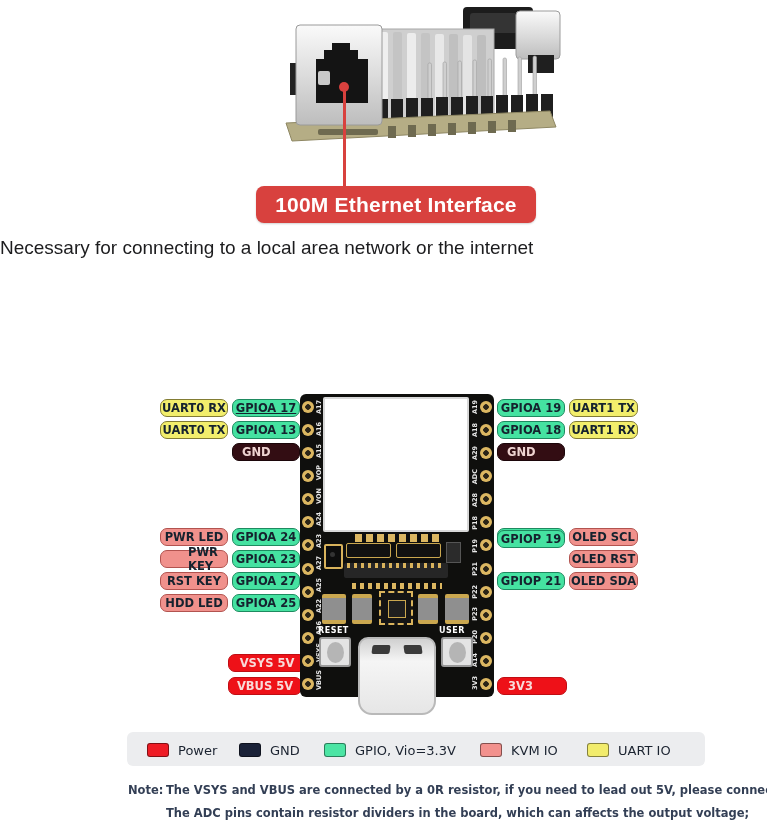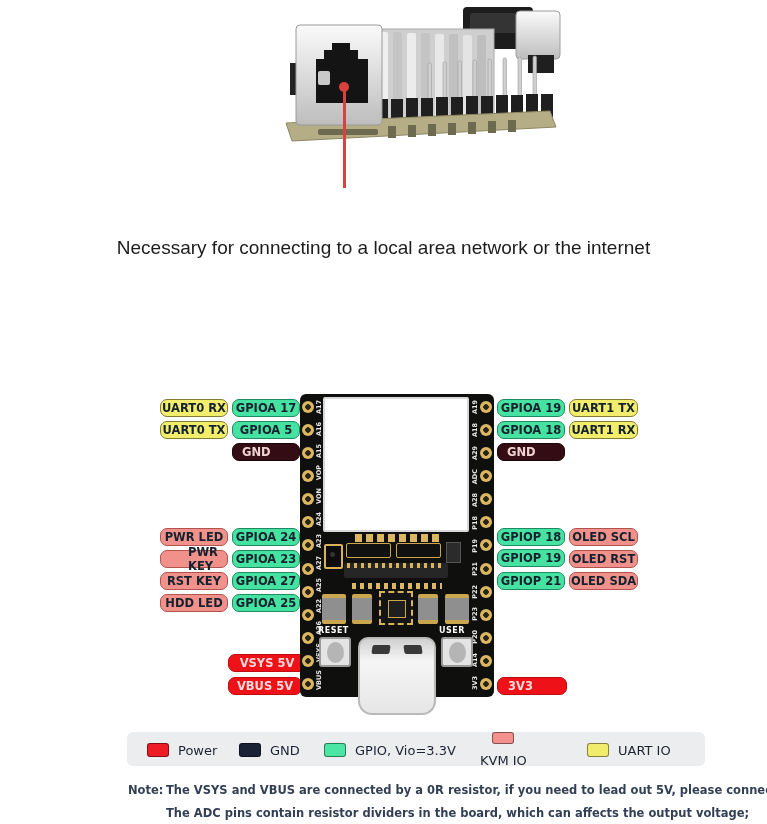--- a/index.html
+++ b/index.html
@@ -6,21 +6,21 @@
   .page{position:relative;width:767px;height:824px;background:#fff;overflow:hidden;
         font-family:"DejaVu Sans","Liberation Sans",sans-serif;}
   .abs{position:absolute;}
 
   
   .pointer-line{position:absolute;left:343px;top:86px;width:3px;height:102px;background:#d8413e;}
   .banner{position:absolute;left:256px;top:186px;width:280px;height:37px;background:#d8413e;
           border-radius:8px;display:flex;align-items:center;justify-content:center;
           color:#fff;font-size:21px;font-weight:600;letter-spacing:.2px;
           font-family:"Liberation Sans",sans-serif;box-shadow:0 1px 2px rgba(0,0,0,.18);}
-  .desc{position:absolute;left:0;top:237px;width:767px;text-align:center;color:#1c1c1e;
+  .desc{position:absolute;left:0;top:237px;width:767px;color:#1c1c1e;
         font-size:19px;line-height:22px;font-family:"Liberation Sans",sans-serif;}
 
   
   .pill{position:absolute;height:18px;width:68px;border-radius:7px;box-sizing:border-box;
         display:flex;align-items:center;justify-content:center;
         font-size:11.5px;font-weight:700;color:#15222e;border:1.5px solid;}
   .pill.uart{background:#f2ee6c;border-color:#827c34;}
   .pill.gpio{background:#45e2a1;border-color:#1e8a60;}
   .pill.kvm{background:#f0918c;border-color:#b2534f;}
   .pill.gnd{background:#330d13;border-color:#1c060a;color:#efd3d1;justify-content:flex-start;padding-left:9px;}
@@ -148,49 +148,50 @@
     </g>
 
     <rect x="12" y="58" width="9" height="32" fill="#222"></rect>
     <rect x="18" y="20" width="86" height="100" rx="4" fill="url(#metal)" stroke="#9a9a9a"></rect>
     <path d="M38,98 V54 h8 v-9 h8 v-7 h18 v7 h8 v9 h10 V98 Z" fill="#141414"></path>
     <rect x="40" y="66" width="12" height="14" fill="#c9c9c9" rx="2"></rect>
     <circle cx="66" cy="82" r="5" fill="#d8413e"></circle>
   </svg>
 
   <div class="pointer-line"></div>
+  <div class="banner">100M Ethernet Interface</div>
 
   <div class="desc">
     <div>Necessary for connecting to a local area network or the internet</div>
   </div>
 
   <div class="pill uart" style="left:160px;top:399px;">UART0 RX</div>
-  <div class="pill gpio" style="left:232px;top:399px;">GPIOA 17</div>
+  <div class="pill gpio" style="left:232px;top:399px;text-decoration:underline;">GPIOA 17</div>
   <div class="pill uart" style="left:160px;top:421px;">UART0 TX</div>
-  <div class="pill gpio" style="left:232px;top:421px;">GPIOA 5</div>
+  <div class="pill gpio" style="left:232px;top:421px;">GPIOA 13</div>
   <div class="pill gnd" style="left:232px;top:443px;">GND</div>
 
   <div class="pill gpio" style="left:497px;top:399px;">GPIOA 19</div>
   <div class="pill uart" style="left:569px;top:399px;width:69px;">UART1 TX</div>
   <div class="pill gpio" style="left:497px;top:421px;">GPIOA 18</div>
   <div class="pill uart" style="left:569px;top:421px;width:69px;">UART1 RX</div>
   <div class="pill gnd" style="left:497px;top:443px;">GND</div>
 
   <div class="pill kvm" style="left:160px;top:528px;">PWR LED</div>
   <div class="pill gpio" style="left:232px;top:528px;">GPIOA 24</div>
   <div class="pill kvm" style="left:160px;top:550px;padding-left:27px;">PWR KEY</div>
   <div class="pill gpio" style="left:232px;top:550px;">GPIOA 23</div>
   <div class="pill kvm" style="left:160px;top:572px;">RST KEY</div>
   <div class="pill gpio" style="left:232px;top:572px;">GPIOA 27</div>
   <div class="pill kvm" style="left:160px;top:594px;">HDD LED</div>
   <div class="pill gpio" style="left:232px;top:594px;">GPIOA 25</div>
 
   <div class="pill gpio" style="left:497px;top:528px;">GPIOP 18</div>
   <div class="pill kvm" style="left:569px;top:528px;width:69px;">OLED SCL</div>
-  <div class="pill gpio" style="left:497px;top:549px;">GPIOP 19</div>
+  <div class="pill gpio" style="left:497px;top:530px;">GPIOP 19</div>
   <div class="pill kvm" style="left:569px;top:550px;width:69px;">OLED RST</div>
   <div class="pill gpio" style="left:497px;top:572px;">GPIOP 21</div>
   <div class="pill kvm" style="left:569px;top:572px;width:69px;">OLED SDA</div>
 
   <div class="pill pwr" style="left:228px;top:654px;width:78px;">VSYS 5V</div>
   <div class="pill pwr" style="left:228px;top:677px;width:74px;">VBUS 5V</div>
   <div class="pill pwr leftpad" style="left:497px;top:677px;width:70px;">3V3</div>
 
   <div class="board">
     <div class="holes l">
@@ -281,21 +282,21 @@
       <span class="legend-label">Power</span>
     </div>
     <div class="legend-item" style="left:112px;">
       <span class="swatch" style="background: rgb(26, 34, 56);"></span>
       <span class="legend-label">GND</span>
     </div>
     <div class="legend-item" style="left:197px;">
       <span class="swatch" style="background: rgb(76, 229, 164);"></span>
       <span class="legend-label">GPIO, Vio=3.3V</span>
     </div>
-    <div class="legend-item" style="left:353px;flex-direction:column;">
+    <div class="legend-item" style="left:353px;">
       <span class="swatch" style="background: rgb(242, 145, 141);"></span>
       <span class="legend-label">KVM IO</span>
     </div>
     <div class="legend-item" style="left:460px;">
       <span class="swatch" style="background: rgb(242, 236, 108);"></span>
       <span class="legend-label">UART IO</span>
     </div>
   </div>
 
   <div class="note" style="left:128px;top:783px;">Note:</div>

